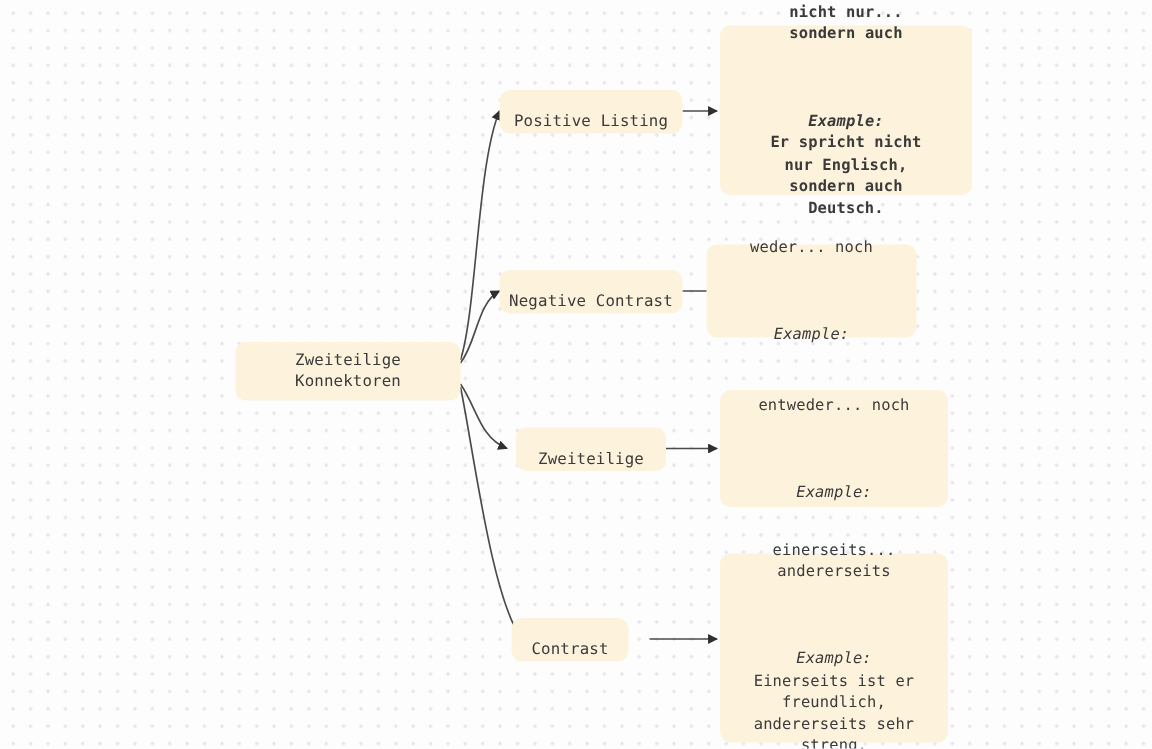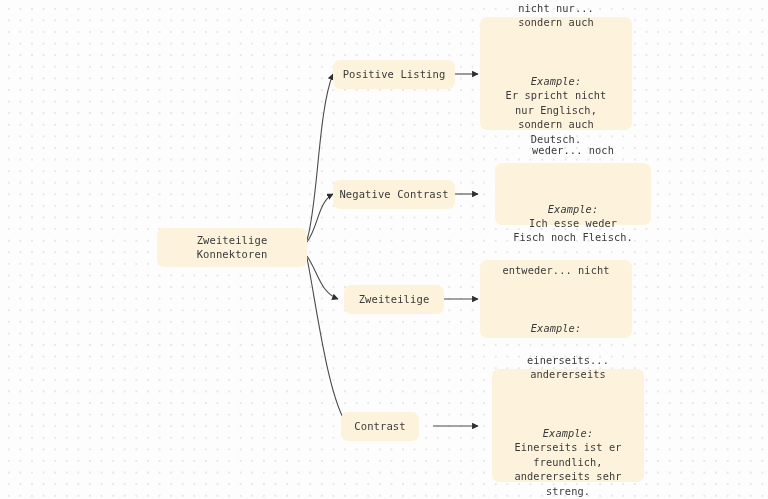--- a/index.html
+++ b/index.html
@@ -47,20 +47,21 @@
     white-space: pre-line;
     letter-spacing: 0.1px;
   }
 
   .node-root {
     font-size: 10.5px;
   }
 
   .node-branch {
     font-size: 10.5px;
+    align-items: flex-end;
   }
 
   .node-detail {
     font-size: 10.3px;
     line-height: 1.40;
     padding: 6px 8px;
     flex-direction: column;
   }
 
   .detail-line { display: block; }
@@ -103,43 +104,41 @@
   </div>
 
   <div class="node node-branch" style="left:344px; top:285px; width:100px; height:29px;">
     <span>Zweiteilige</span>
   </div>
 
   <div class="node node-branch" style="left:341px; top:412px; width:78px; height:29px;">
     <span>Contrast</span>
   </div>
 
-  <div class="node node-detail" style="left:480px; top:17px; width:152px; height:113px;">
+  <div class="node node-detail" style="left:480px; top:17px; width:168px; height:113px;font-weight:bold;">
     <span class="detail-line">nicht nur...
 sondern auch</span>
     <span class="detail-line em">Example:</span>
     <span class="detail-line">Er spricht nicht
 nur Englisch,
 sondern auch
 Deutsch.</span>
   </div>
 
-  <div class="node node-detail" style="left:495px; top:163px; width:156px; height:62px;">
+  <div class="node node-detail" style="left:471px; top:163px; width:140px; height:62px;">
     <span class="detail-line">weder... noch</span>
     <span class="detail-line em">Example:</span>
-    <span class="detail-line">Ich esse weder
-Fisch noch Fleisch.</span>
   </div>
 
   <div class="node node-detail" style="left:480px; top:260px; width:152px; height:78px;">
-    <span class="detail-line">entweder... nicht</span>
+    <span class="detail-line">entweder... noch</span>
     <span class="detail-line em">Example:</span>
   </div>
 
-  <div class="node node-detail" style="left:492px; top:369px; width:152px; height:113px;">
+  <div class="node node-detail" style="left:480px; top:369px; width:152px; height:126px;">
     <span class="detail-line">einerseits...
 andererseits</span>
     <span class="detail-line em">Example:</span>
     <span class="detail-line">Einerseits ist er
 freundlich,
 andererseits sehr
 streng.</span>
   </div>
 
 </div>

